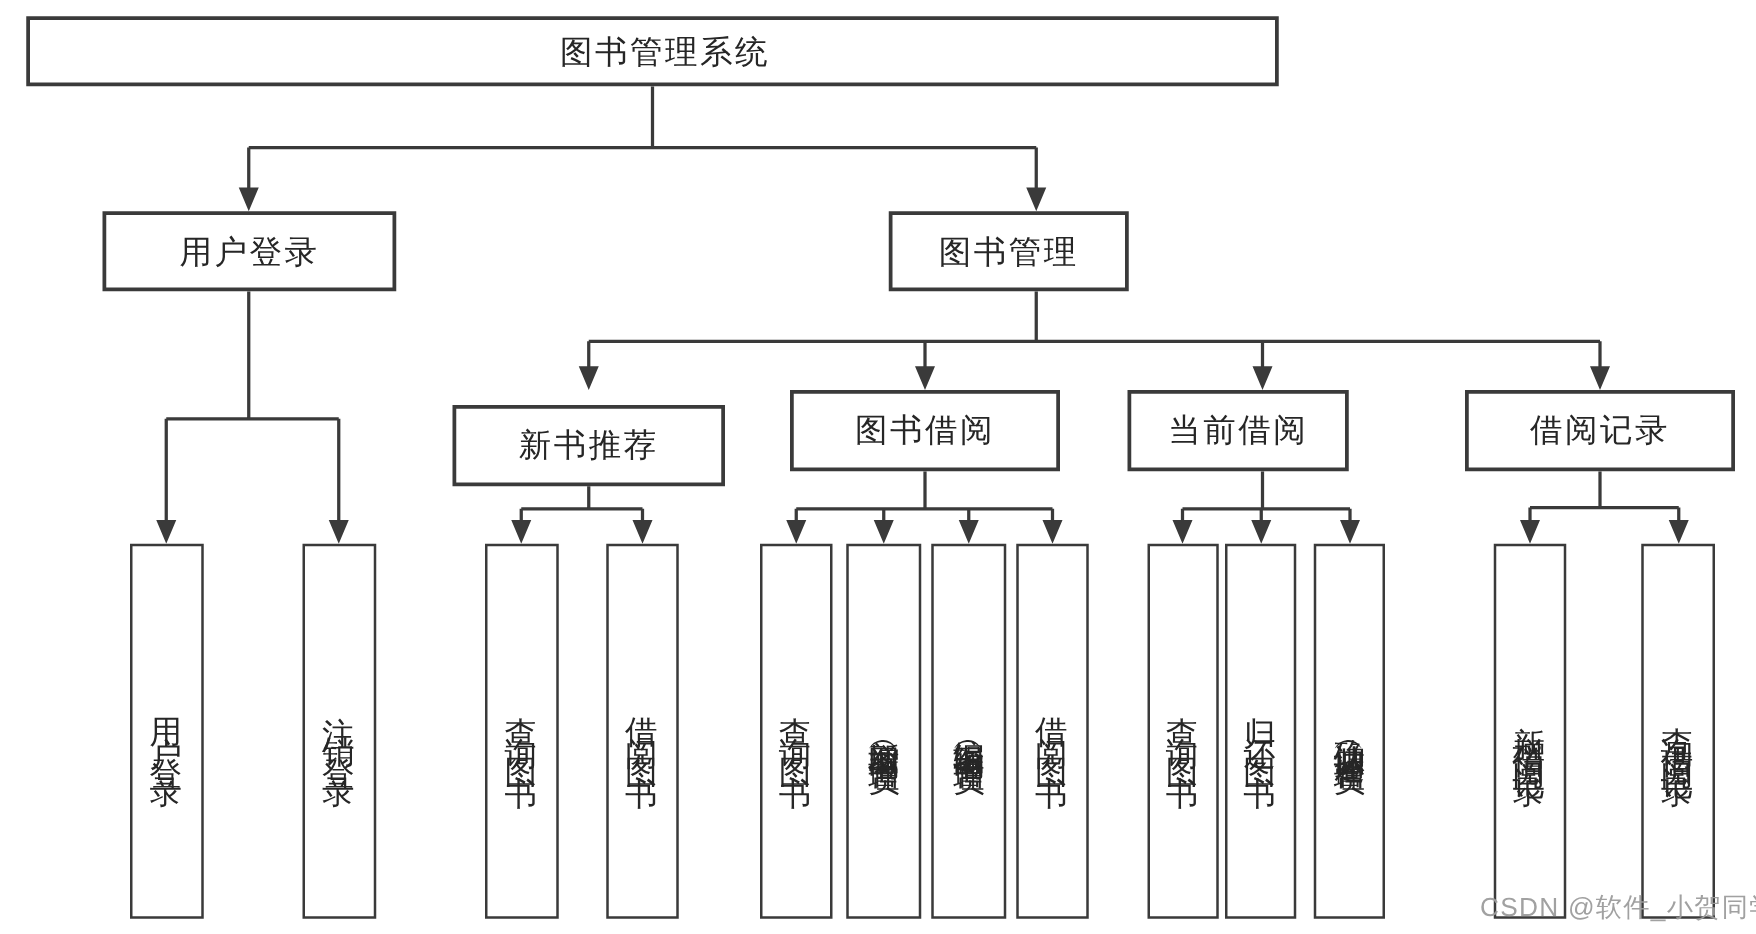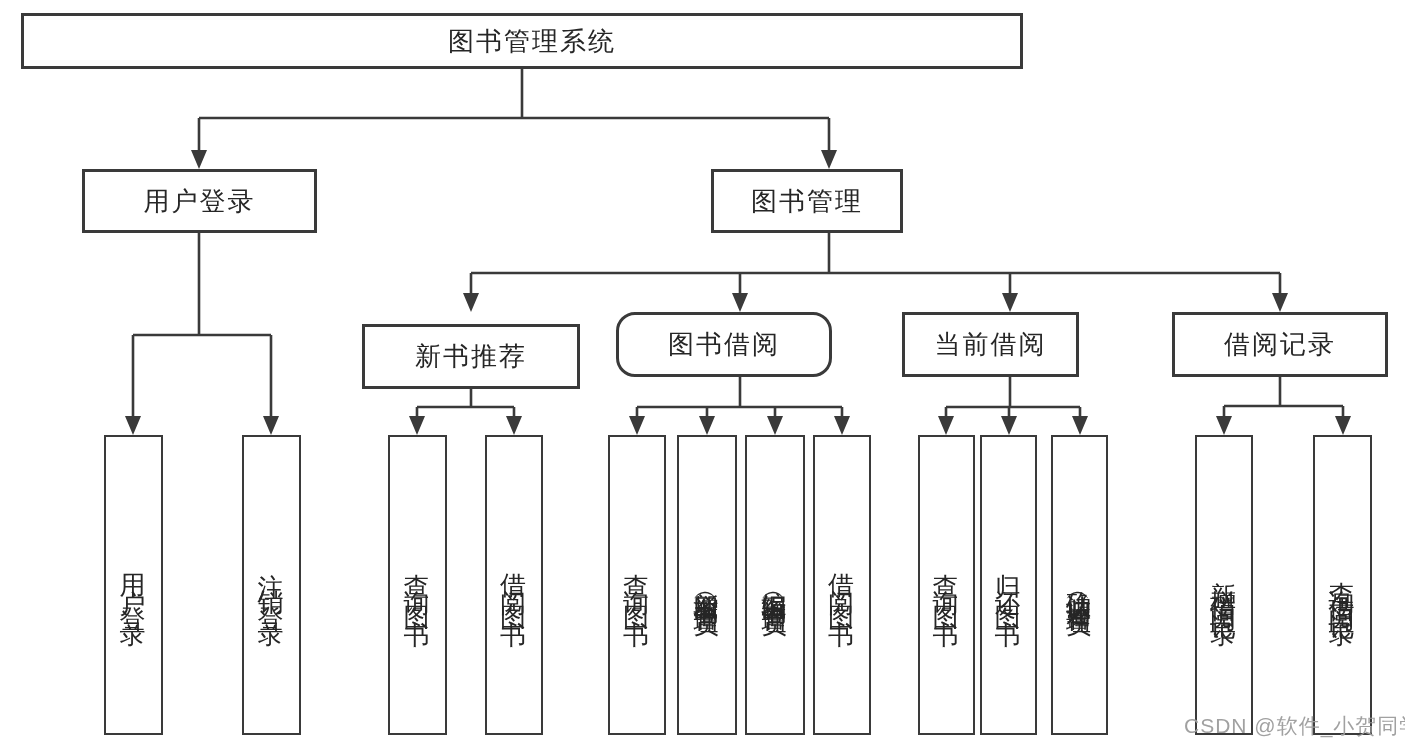--- a/index.html
+++ b/index.html
@@ -106,21 +106,21 @@
     <path class="line" d="M1280 377 V406 M1224 406 H1343 M1224 406 V417 M1343 406 V417"></path>
     <path class="arrow" d="M1216 416 H1232 L1224 435 Z M1335 416 H1351 L1343 435 Z"></path>
   </svg>
 
   <div class="box root" style="left:21px; top:13px; width:1002px; height:56px;padding-left:20px;">图书管理系统</div>
 
   <div class="box" style="left:82px; top:169px; width:235px; height:64px;">用户登录</div>
   <div class="box" style="left:711px; top:169px; width:192px; height:64px;">图书管理</div>
 
   <div class="box" style="left:362px; top:312px; width:218px; height:65px;margin-top:12px;">新书推荐</div>
-  <div class="box" style="left:616px; top:312px; width:216px; height:65px;border-radius:19px;">图书借阅</div>
+  <div class="box" style="left:632px; top:312px; width:216px; height:65px;">图书借阅</div>
   <div class="box" style="left:902px; top:312px; width:177px; height:65px;">当前借阅</div>
   <div class="box" style="left:1172px; top:312px; width:216px; height:65px;">借阅记录</div>
 
   <div class="vbox short" style="left:104px; width:59px;">用户登录</div>
   <div class="vbox short" style="left:242px; width:59px;">注销登录</div>
 
   <div class="vbox short" style="left:388px; width:59px;">查询图书</div>
   <div class="vbox short" style="left:485px; width:58px;">借阅图书</div>
 
   <div class="vbox short" style="left:608px; width:58px;">查询图书</div>

